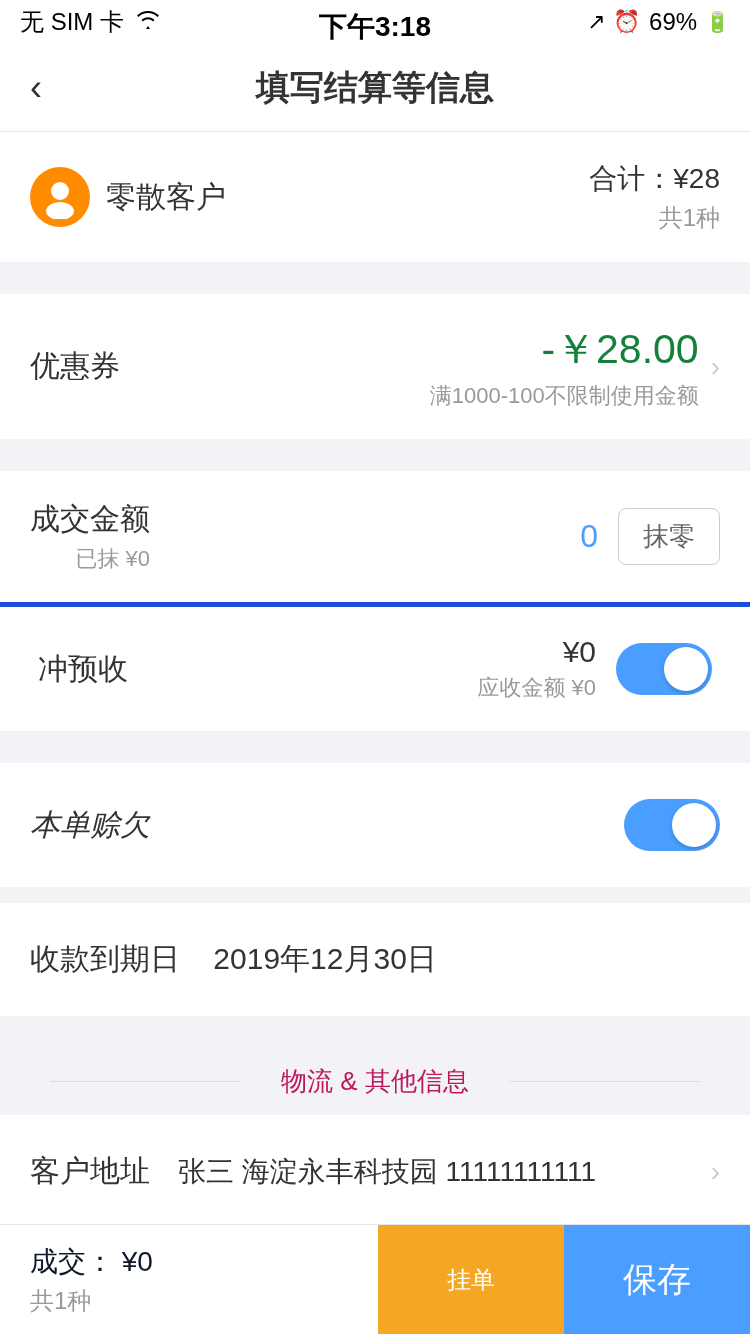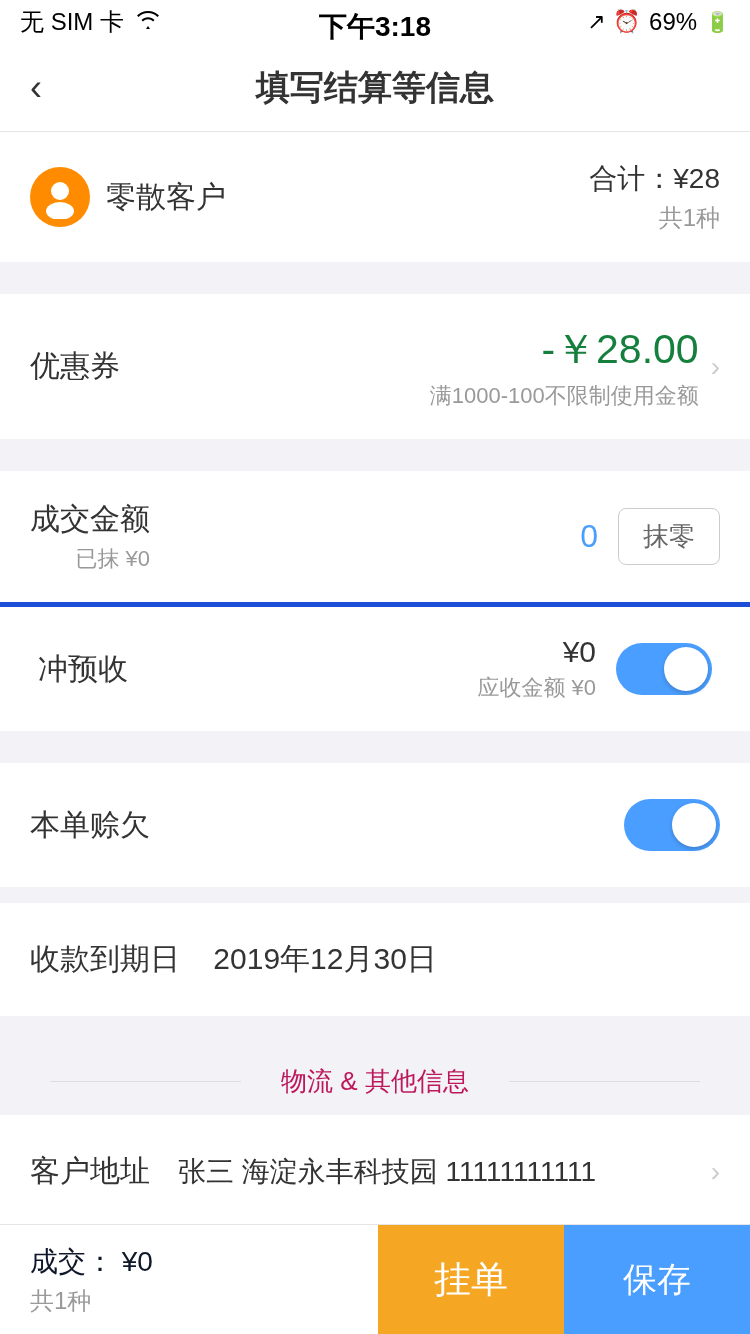--- a/index.html
+++ b/index.html
@@ -262,20 +262,21 @@
     .debt-section {
       background: #fff;
       margin-bottom: 16px;
       padding: 0 30px;
     }
     .debt-row {
       display: flex;
       align-items: center;
       justify-content: space-between;
       padding: 36px 0;
+      font-style: italic;
     }
     .debt-label {
       font-size: 30px;
       color: #333;
     }
     .date-row {
       padding: 36px 30px;
     }
     .date-text {
       font-size: 30px;
@@ -345,21 +346,21 @@
       color: #999;
       margin-top: 4px;
     }
     .btn-pending {
       width: 186px;
       height: 110px;
       background: #f5a623;
       display: flex;
       align-items: center;
       justify-content: center;
-      font-size: 37px;
+      font-size: 24px;
       color: #fff;
       cursor: pointer;
     }
     .btn-save {
       width: 186px;
       height: 110px;
       background: #4a9eff;
       display: flex;
       align-items: center;
       justify-content: center;

